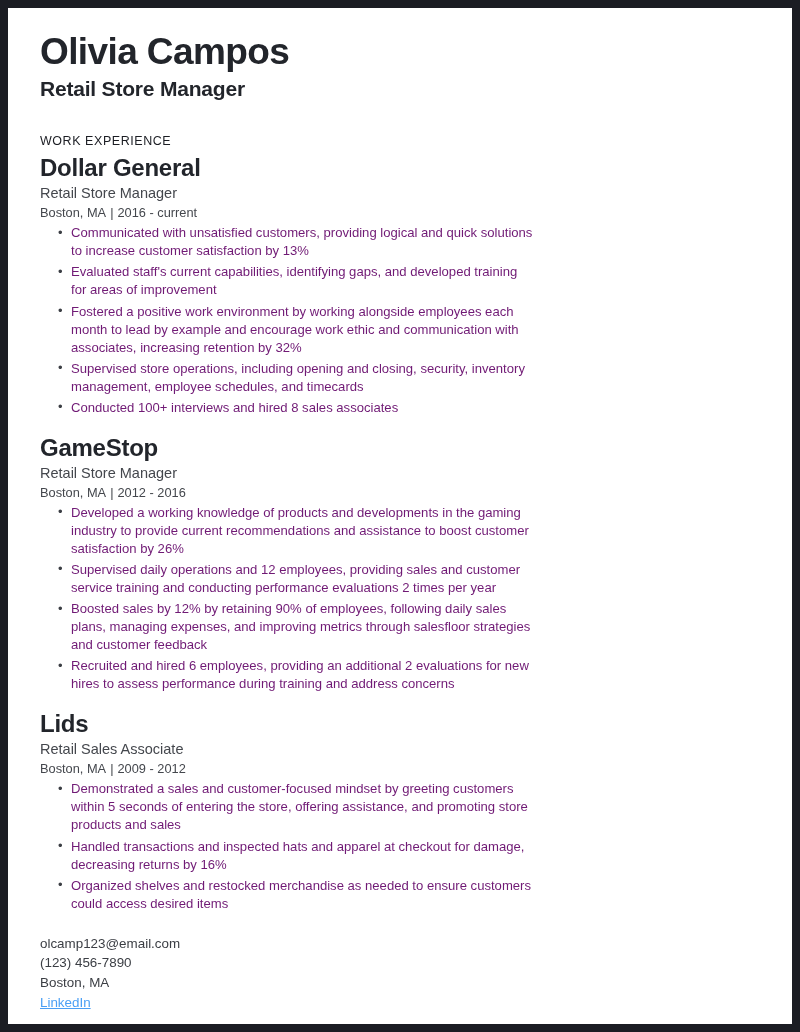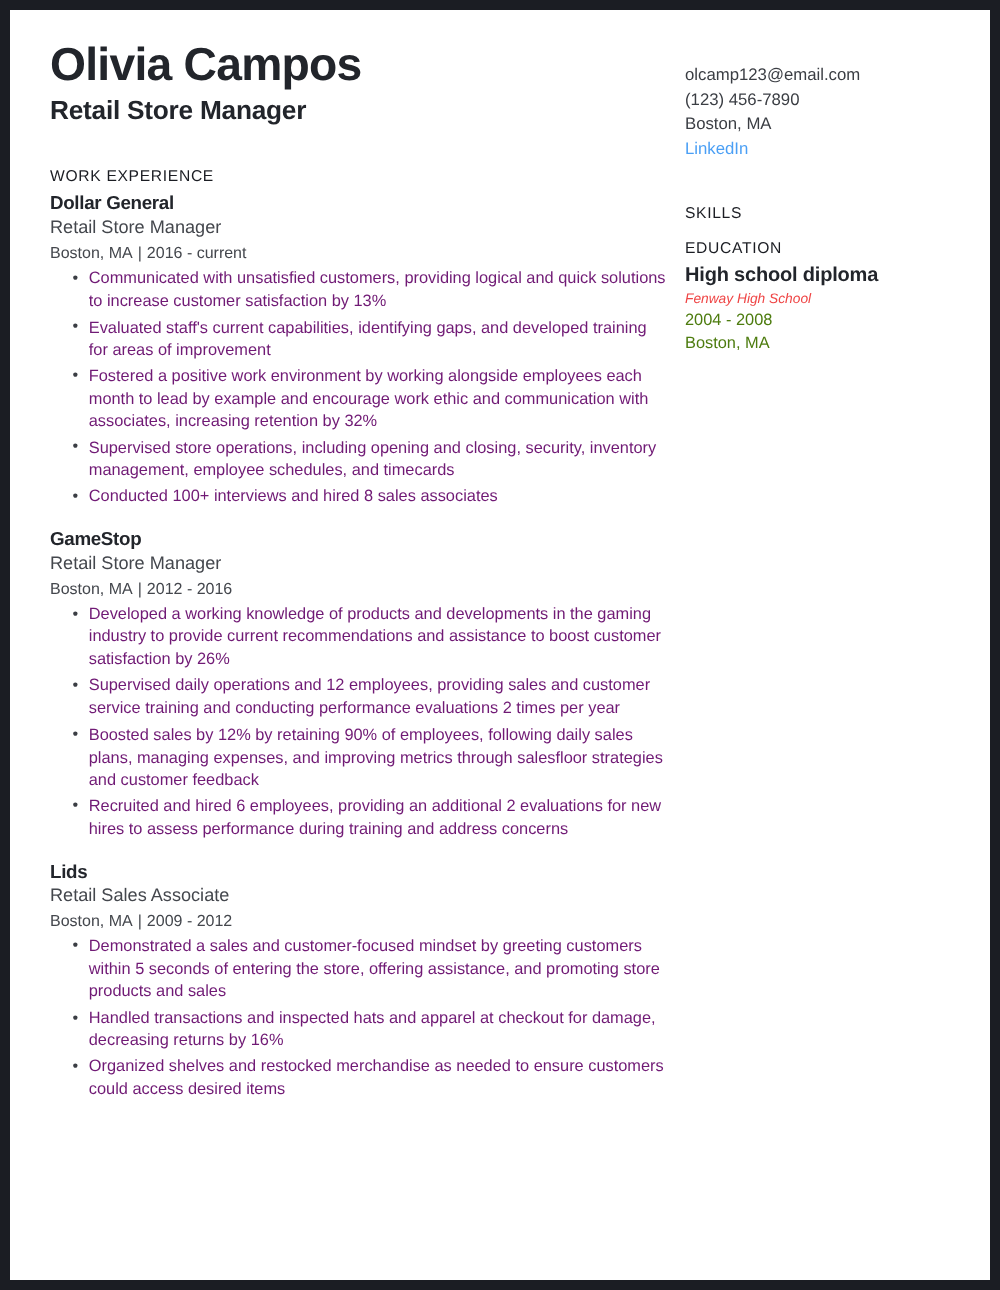--- a/index.html
+++ b/index.html
@@ -25,20 +25,21 @@
     overflow: hidden;
   }
 
   .sheet {
     position: relative;
     width: 100%;
     height: 100%;
     padding: 24px 32px 0 32px;
     box-sizing: border-box;
     display: flex;
+    flex-direction: column;
     align-items: flex-start;
     justify-content: space-between;
   }
 
   
   .col-main {
     width: 508px;
     flex: 0 0 508px;
     padding-right: 14px;
     box-sizing: border-box;
@@ -68,21 +69,21 @@
     color: #1b1d23;
     letter-spacing: 0.55px;
     text-transform: uppercase;
     margin: 0 0 6px 0;
   }
 
   .job { margin-bottom: 17px; }
   .job:last-child { margin-bottom: 0; }
 
   .job-company {
-    font-size: 15px;
+    font-size: 24px;
     font-weight: bold;
     color: #22252b;
     letter-spacing: -0.25px;
     line-height: 1.2;
     margin: 0 0 1px 0;
   }
 
   .job-title {
     font-size: 14.5px;
     font-weight: normal;
@@ -133,20 +134,21 @@
     margin: 12px 0 34px 0;
   }
   .contact-line {
     font-size: 13.4px;
     color: #3b3e44;
     line-height: 1.47;
   }
   .contact-line a,
   .contact-link {
     color: #4a9ff5;
+    text-decoration: underline;
     cursor: pointer;
   }
 
   .side-section { margin-bottom: 14px; }
   .side-section:last-child { margin-bottom: 0; }
 
   ul.side-bullets {
     list-style: none;
     margin: 0;
     padding: 0;

